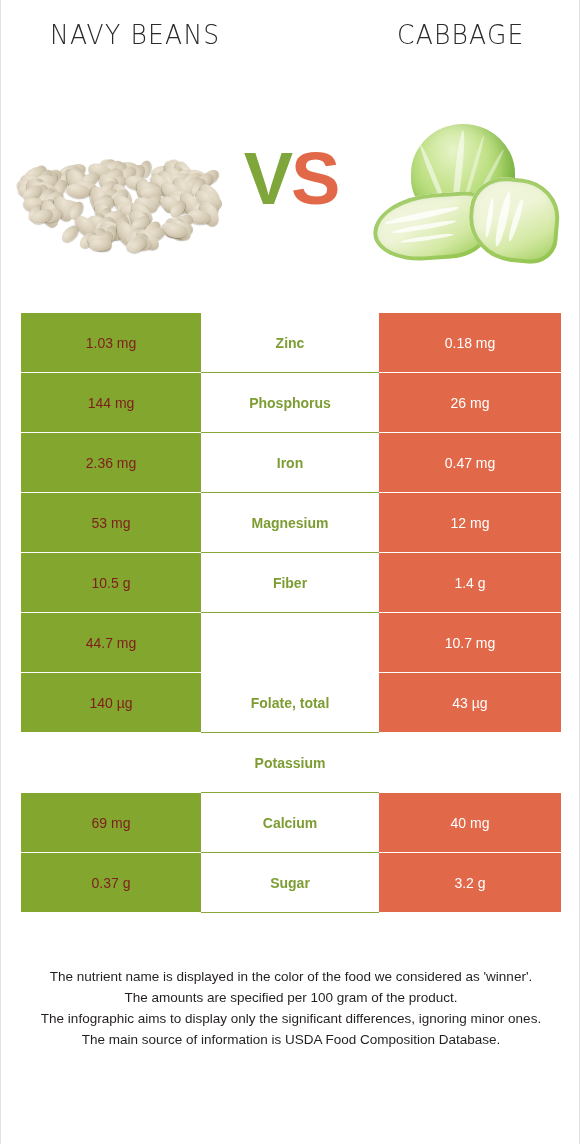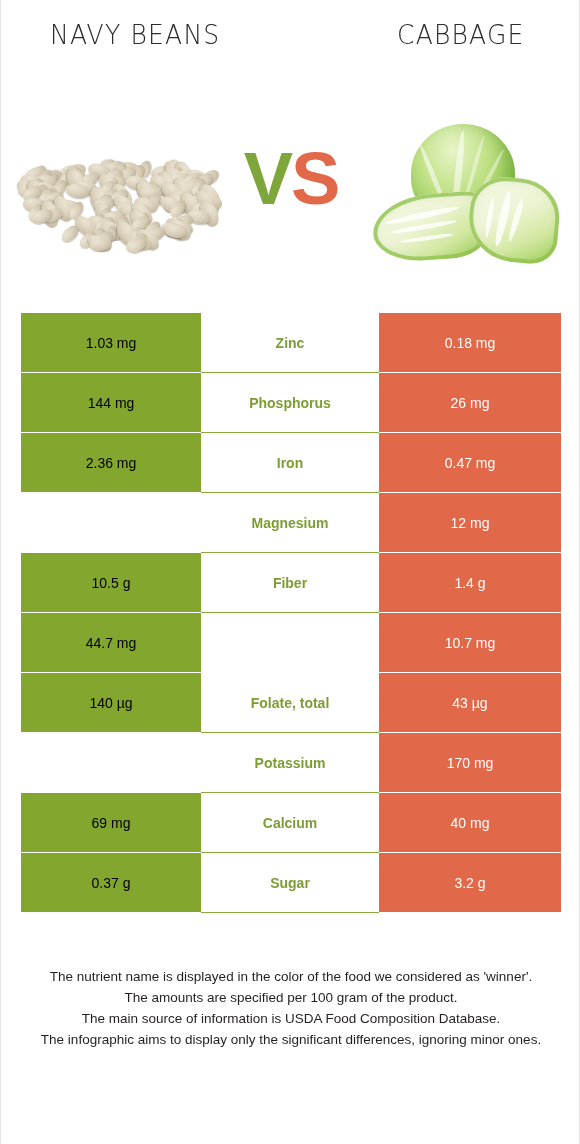--- a/index.html
+++ b/index.html
@@ -180,21 +180,21 @@
     display: flex;
     align-items: center;
     justify-content: center;
     box-sizing: border-box;
     font-size: 14px;
   }
   .cell.left {
     left: 20px;
     width: 180px;
     background: #82A62E;
-    color: #000000;
+    color: #7f1d1d;
   }
   .cell.mid {
     left: 200px;
     width: 178px;
     background: #ffffff;
     border-bottom: 1px solid #8aa83c;
     height: 60px;
     font-weight: 700;
   }
   .cell.right {
@@ -421,53 +421,53 @@
         <div class="cell left">144 mg</div>
         <div class="cell mid name-green">Phosphorus</div>
         <div class="cell right">26 mg</div>
       </div>
       <div class="row">
         <div class="cell left">2.36 mg</div>
         <div class="cell mid name-green">Iron</div>
         <div class="cell right">0.47 mg</div>
       </div>
       <div class="row">
+        <div class="cell left">53 mg</div>
         <div class="cell mid name-green">Magnesium</div>
         <div class="cell right">12 mg</div>
       </div>
       <div class="row">
         <div class="cell left">10.5 g</div>
         <div class="cell mid name-green">Fiber</div>
         <div class="cell right">1.4 g</div>
       </div>
       <div class="row">
         <div class="cell left">44.7 mg</div>
         <div class="cell right">10.7 mg</div>
       </div>
       <div class="row">
         <div class="cell left">140 µg</div>
         <div class="cell mid name-green">Folate, total</div>
         <div class="cell right">43 µg</div>
       </div>
       <div class="row">
         <div class="cell mid name-green">Potassium</div>
-        <div class="cell right">170 mg</div>
       </div>
       <div class="row">
         <div class="cell left">69 mg</div>
         <div class="cell mid name-green">Calcium</div>
         <div class="cell right">40 mg</div>
       </div>
       <div class="row">
         <div class="cell left">0.37 g</div>
         <div class="cell mid name-green">Sugar</div>
         <div class="cell right">3.2 g</div>
       </div>
     </div>
 
   <div class="footer" id="footer-root">
       <p>The nutrient name is displayed in the color of the food we considered as 'winner'.</p>
       <p>The amounts are specified per 100 gram of the product.</p>
+      <p>The infographic aims to display only the significant differences, ignoring minor ones.</p>
       <p>The main source of information is USDA Food Composition Database.</p>
-      <p>The infographic aims to display only the significant differences, ignoring minor ones.</p>
     </div>
 
 </div>
 
 </body></html>

